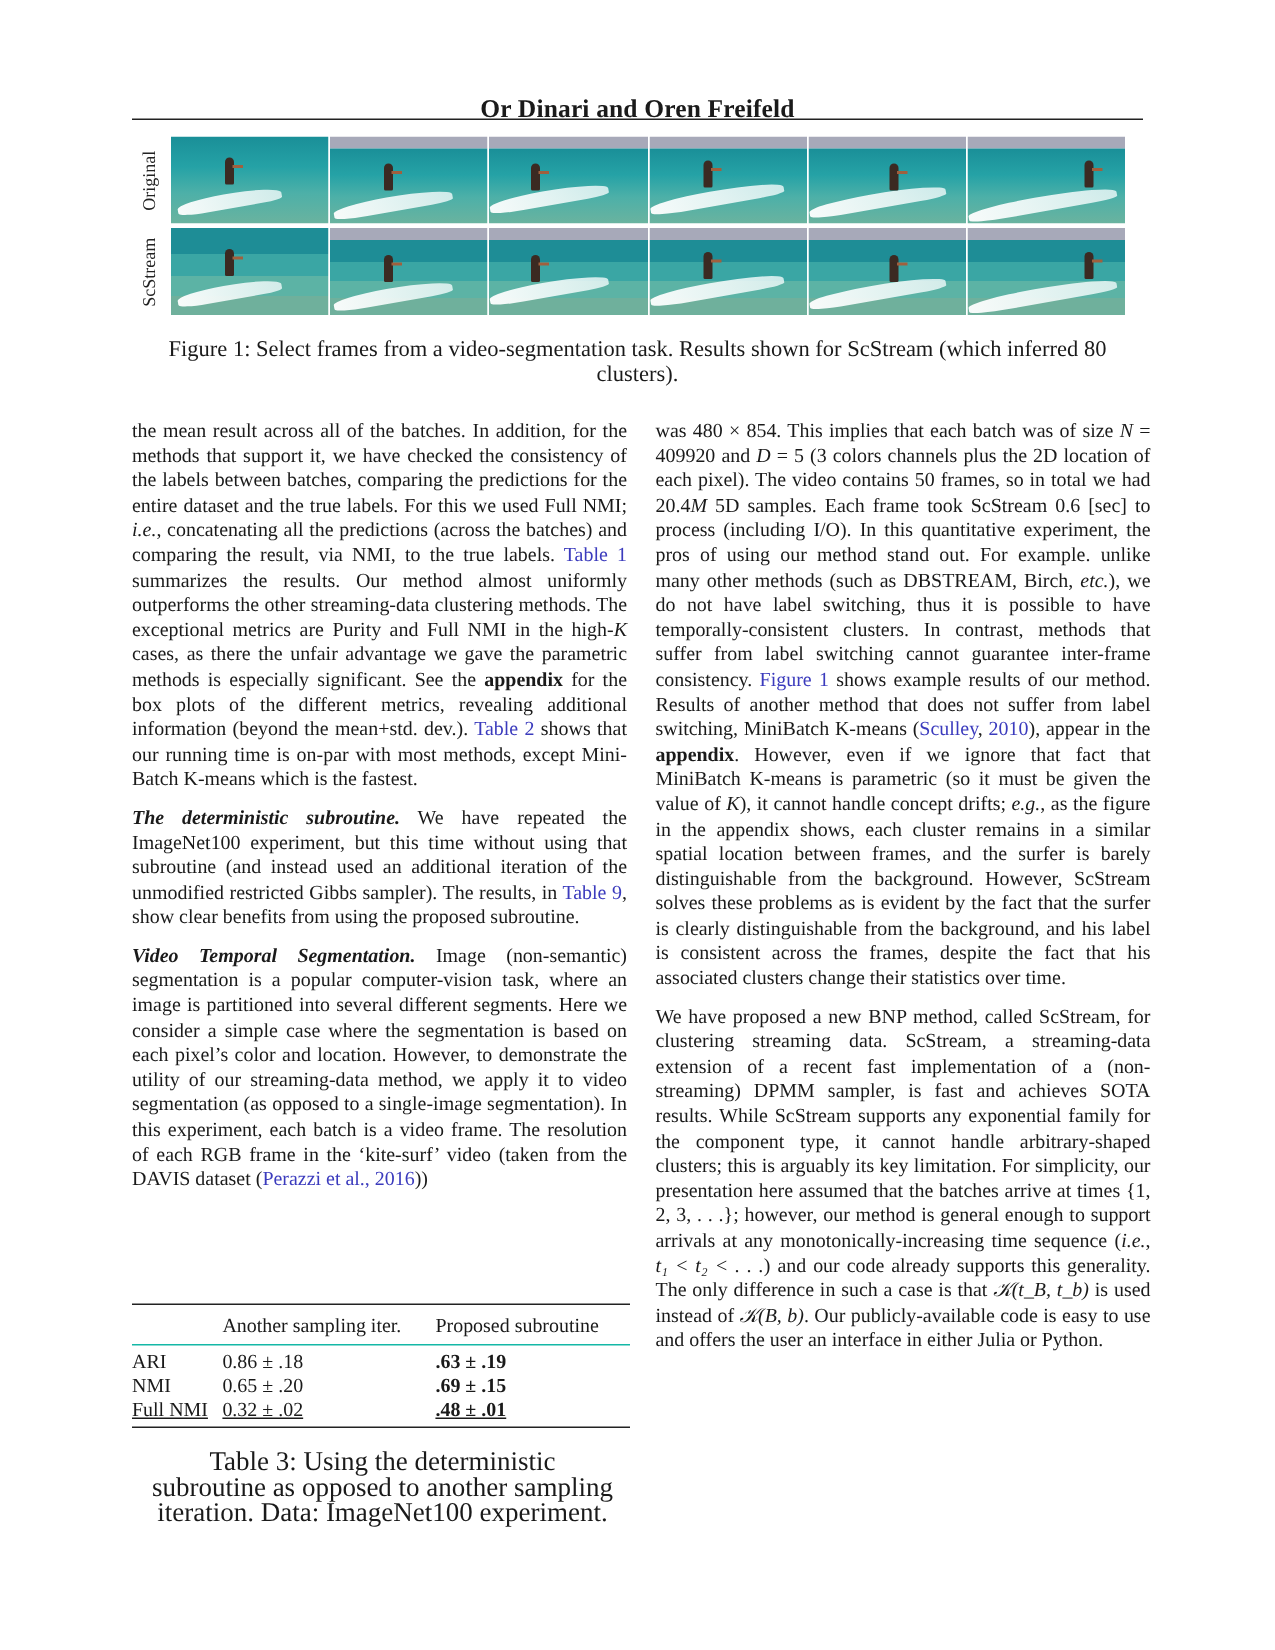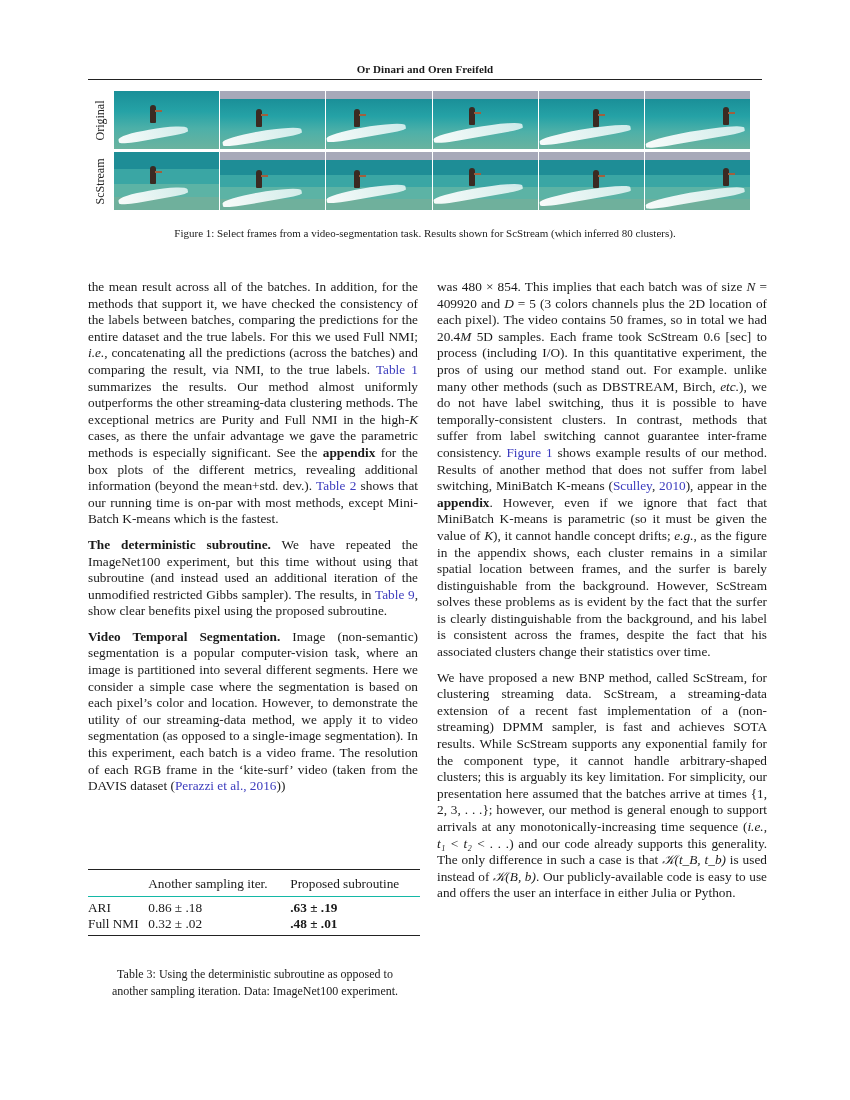--- a/index.html
+++ b/index.html
@@ -3,21 +3,21 @@
 <meta charset="utf-8">
 <style>
   html, body { margin: 0; padding: 0; background: #ffffff; }
   body {
     width: 850px; height: 1100px; position: relative; overflow: hidden;
     font-family: "DejaVu Serif", "Liberation Serif", serif;
     color: #1a1a1a;
   }
   .running-head {
     position: absolute; left: 88px; top: 63px; width: 674px;
-    text-align: center; font-weight: bold; font-size: 11px;
+    text-align: center; font-weight: bold; font-size: 17px;
     font-family: "Liberation Serif", serif; letter-spacing: 0.1px;
   }
   .head-rule {
     position: absolute; left: 88px; top: 79px; width: 674px; height: 1px; background: #222;
   }
   .figure {
     position: absolute; left: 88px; top: 91px; width: 674px; height: 122px;
   }
   .row-label {
     position: absolute; left: 0; width: 24px; height: 58px;
@@ -46,53 +46,53 @@
     position: absolute; width: 6px; height: 18px; background: #3b2a22; border-radius: 3px 3px 1px 1px;
   }
   .frame .surfer::after {
     content: ""; position: absolute; left: 5px; top: 5px; width: 7px; height: 2px; background: #a0603e;
   }
   .seg .sea {
     background: linear-gradient(180deg, #1e8d96 0%, #1e8d96 30%, #3aa6a4 30%, #3aa6a4 55%, #5cb3a5 55%, #5cb3a5 78%, #6fb09c 78%);
   }
   .caption-fig {
     position: absolute; left: 88px; top: 225px; width: 674px;
-    text-align: center; font-family: "Liberation Serif", serif; font-size: 11px; line-height: 17px;
+    text-align: center; font-family: "Liberation Serif", serif; font-size: 15px; line-height: 17px;
   }
   .col {
     position: absolute; top: 279px; width: 330px;
     font-family: "Liberation Serif", serif; font-size: 13.3px; line-height: 16.6px;
     text-align: justify; hyphens: auto;
   }
   .col.left { left: 88px; }
   .col.right { left: 437px; }
   .col p { margin: 0; }
   .col p + p { margin-top: 9px; }
   .link { color: #3b3bbd; }
   b { font-weight: bold; }
-  .para-head { font-weight: bold; }
+  .para-head { font-weight: bold; font-style: italic; }
   .section-title {
     font-family: "Liberation Serif", serif; font-weight: bold; font-size: 17.5px;
     margin: 18px 0 16px 0; letter-spacing: 0.2px;
   }
   .section-title .num { display: inline-block; width: 28px; }
   table.t3 {
     position: absolute; left: 88px; top: 869px; width: 332px;
     border-collapse: collapse; font-family: "Liberation Serif", serif; font-size: 13.3px;
   }
   table.t3 thead tr:first-child th { border-top: 1.5px solid #222; padding-top: 6px; }
   table.t3 th { font-weight: normal; text-align: left; padding: 2px 0 3px 0; white-space: nowrap; }
   table.t3 thead th { border-bottom: 1px solid #14b8a6; padding-bottom: 4px; }
   table.t3 td { padding: 0; line-height: 16px; white-space: nowrap; }
   table.t3 tbody tr:first-child td { padding-top: 3px; margin-top: 20px; }
-  table.t3 tbody tr:last-child td { border-bottom: 1.5px solid #222; padding-bottom: 3px; }
+  table.t3 tbody tr:last-child td { border-bottom: 1.5px solid #222; padding-bottom: 3px; text-decoration: underline; }
   table.t3 td.bold { font-weight: bold; }
   .caption-t3 {
     position: absolute; left: 100px; top: 966px; width: 310px; text-align: center;
-    font-family: "Liberation Serif", serif; font-size: 12px; line-height: 17px;
+    font-family: "Liberation Serif", serif; font-size: 18px; line-height: 17px;
   }
 </style>
 </head>
 <body>
 
 <div class="running-head">Or Dinari and Oren Freifeld</div>
 <div class="head-rule"></div>
 
 <div class="figure">
   <div class="row-label" style="top:0">
@@ -177,39 +177,44 @@
       </div>
   </div>
 </div>
 
 <div class="caption-fig">
   <div>Figure 1: Select frames from a video-segmentation task. Results shown for ScStream (which inferred 80 clusters).</div>
 </div>
 
 <div class="col left">
   <p><span>the mean result across all of the batches. In addition, for the methods that support it, we have checked the consistency of the labels between batches, comparing the predictions for the entire dataset and the true labels. For this we used Full NMI; </span><i>i.e.</i><span>, concatenating all the predictions (across the batches) and comparing the result, via NMI, to the true labels. </span><a class="link">Table 1</a><span> summarizes the results. Our method almost uniformly outperforms the other streaming-data clustering methods. The exceptional metrics are Purity and Full NMI in the high-</span><i>K</i><span> cases, as there the unfair advantage we gave the parametric methods is especially significant. See the </span><b>appendix</b><span> for the box plots of the different metrics, revealing additional information (beyond the mean+std. dev.). </span><a class="link">Table 2</a><span> shows that our running time is on-par with most methods, except Mini-Batch K-means which is the fastest.</span></p>
-  <p><span class="para-head">The deterministic subroutine.</span><span> We have repeated the ImageNet100 experiment, but this time without using that subroutine (and instead used an additional iteration of the unmodified restricted Gibbs sampler). The results, in </span><a class="link">Table 9</a><span>, show clear benefits pixel using the proposed subroutine.</span></p>
+  <p><span class="para-head">The deterministic subroutine.</span><span> We have repeated the ImageNet100 experiment, but this time without using that subroutine (and instead used an additional iteration of the unmodified restricted Gibbs sampler). The results, in </span><a class="link">Table 9</a><span>, show clear benefits from using the proposed subroutine.</span></p>
   <p><span class="para-head">Video Temporal Segmentation.</span><span> Image (non-semantic) segmentation is a popular computer-vision task, where an image is partitioned into several different segments. Here we consider a simple case where the segmentation is based on each pixel’s color and location. However, to demonstrate the utility of our streaming-data method, we apply it to video segmentation (as opposed to a single-image segmentation). In this experiment, each batch is a video frame. The resolution of each RGB frame in the ‘kite-surf’ video (taken from the DAVIS dataset (</span><a class="link">Perazzi et al., 2016</a><span>))</span></p>
 </div>
 
 <table class="t3">
   <thead>
     <tr>
       <th></th>
       <th>Another sampling iter.</th>
       <th>Proposed subroutine</th>
     </tr>
   </thead>
   <tbody>
     <tr>
       <td>ARI</td>
       <td>0.86 ± .18</td>
       <td class="bold">.63 ± .19</td>
     </tr>
     <tr>
+      <td>NMI</td>
+      <td>0.65 ± .20</td>
+      <td class="bold">.69 ± .15</td>
+    </tr>
+    <tr>
       <td>Full NMI</td>
       <td>0.32 ± .02</td>
       <td class="bold">.48 ± .01</td>
     </tr>
   </tbody>
 </table>
 <div class="caption-t3">Table 3: Using the deterministic subroutine as opposed to another sampling iteration. Data: ImageNet100 experiment.</div>
 
 <div class="col right">
   <p><span>was 480 × 854. This implies that each batch was of size </span><i>N</i><span> = 409920 and </span><i>D</i><span> = 5 (3 colors channels plus the 2D location of each pixel). The video contains 50 frames, so in total we had 20.4</span><i>M</i><span> 5D samples. Each frame took ScStream 0.6 [sec] to process (including I/O). In this quantitative experiment, the pros of using our method stand out. For example. unlike many other methods (such as DBSTREAM, Birch, </span><i>etc.</i><span>), we do not have label switching, thus it is possible to have temporally-consistent clusters. In contrast, methods that suffer from label switching cannot guarantee inter-frame consistency. </span><a class="link">Figure 1</a><span> shows example results of our method. Results of another method that does not suffer from label switching, MiniBatch K-means (</span><a class="link">Sculley</a><span>, </span><a class="link">2010</a><span>), appear in the </span><b>appendix</b><span>. However, even if we ignore that fact that MiniBatch K-means is parametric (so it must be given the value of </span><i>K</i><span>), it cannot handle concept drifts; </span><i>e.g.</i><span>, as the figure in the appendix shows, each cluster remains in a similar spatial location between frames, and the surfer is barely distinguishable from the background. However, ScStream solves these problems as is evident by the fact that the surfer is clearly distinguishable from the background, and his label is consistent across the frames, despite the fact that his associated clusters change their statistics over time.</span></p>

